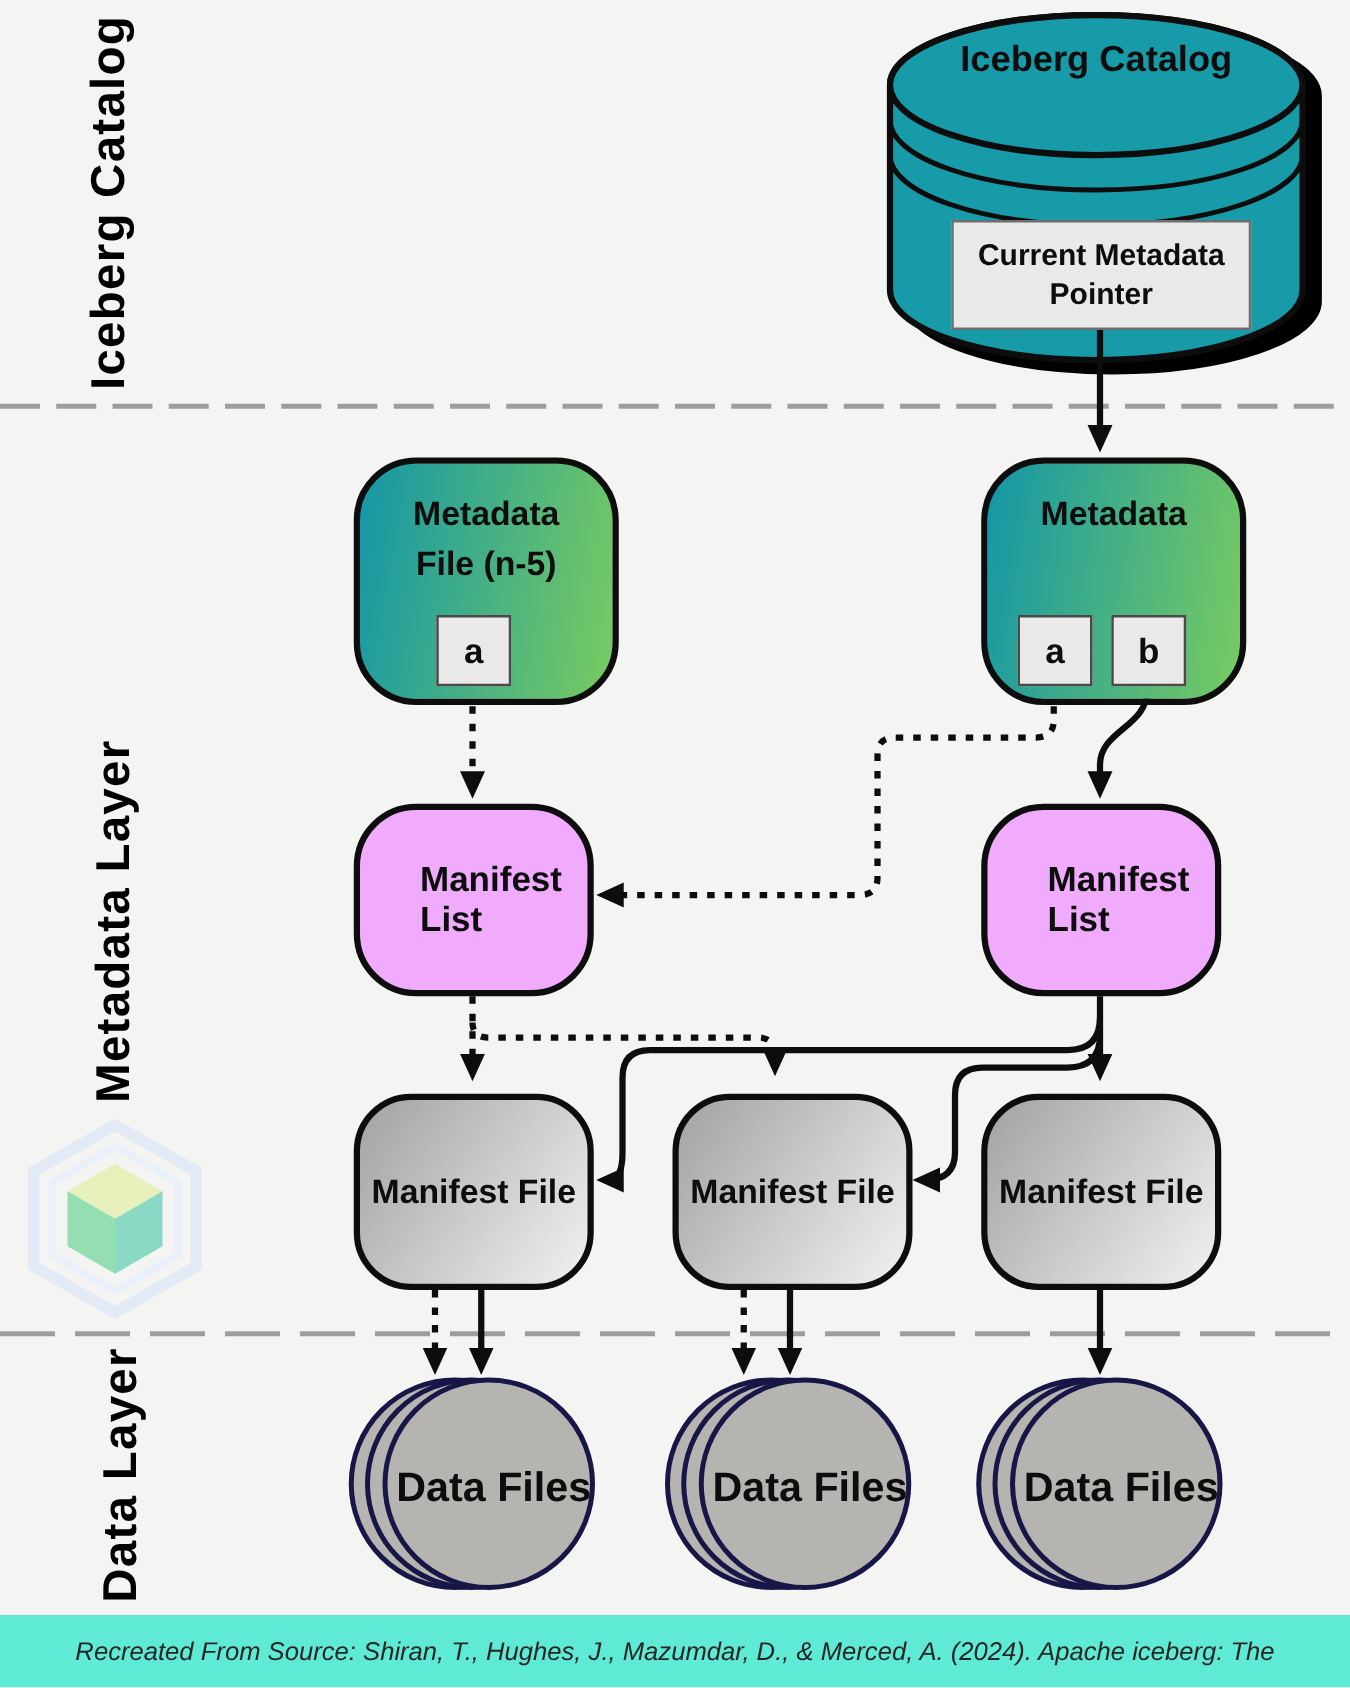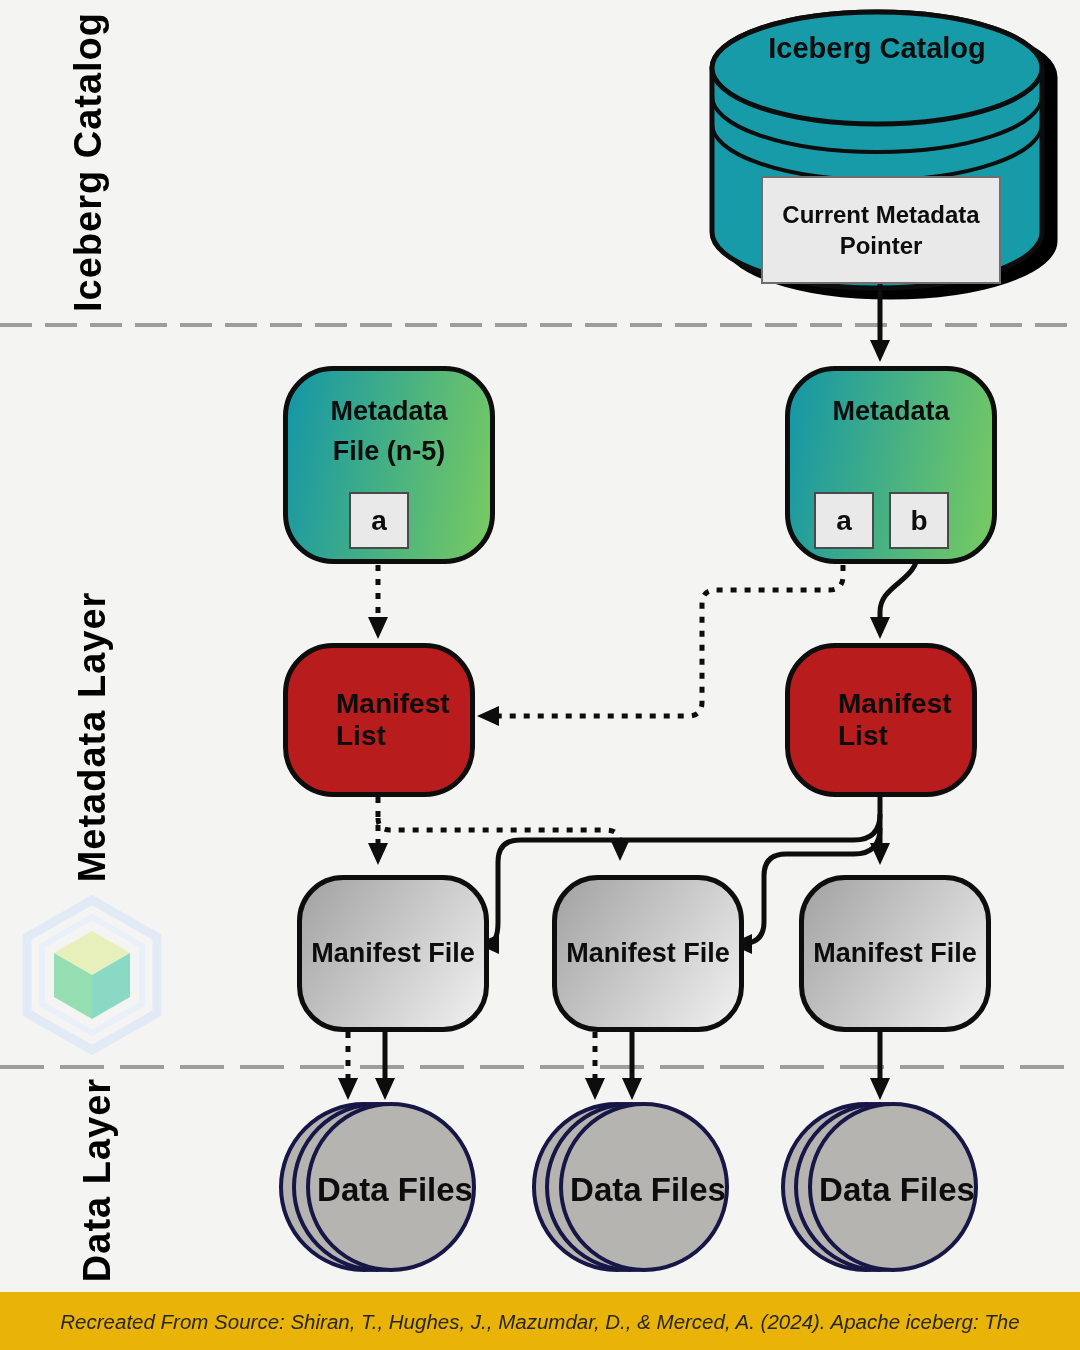--- a/index.html
+++ b/index.html
@@ -25,47 +25,47 @@
   .metadata-file .mf-title{
     text-align:center;font-weight:bold;font-size:27px;line-height:40px;padding-top:20px;
   }
   .snapshot-box{
     position:absolute;width:60px;height:57px;box-sizing:border-box;
     background:#e9e9e9;border:2px solid #4a4a4a;
     display:flex;align-items:center;justify-content:center;
     font-weight:bold;font-size:28px;
   }
   .manifest-list{
-    width:192px;height:154px;background:#b91c1c;
+    width:192px;height:154px;background:#f0abfc;
     display:flex;align-items:center;justify-content:center;
     font-weight:bold;font-size:28px;padding-left:48px;
   }
   .manifest-file{
     width:192px;height:157px;
     background:linear-gradient(125deg,#a2a2a2 0%,#f1f1f1 100%);
     display:flex;align-items:center;justify-content:center;
-    font-weight:bold;font-size:27px;border-radius:46px;margin-left:14px;
+    font-weight:bold;font-size:27px;border-radius:46px;
   }
   .cyl-title{
     position:absolute;z-index:2;left:727px;top:32px;width:300px;text-align:center;
     font-weight:bold;font-size:29px;
   }
   .pointer-box{
-    position:absolute;z-index:2;left:761px;top:176px;width:240px;height:108px;box-sizing:border-box;
+    position:absolute;z-index:2;left:761px;top:176px;width:240px;height:88px;box-sizing:border-box;
     background:#e9e9e9;border:2px solid #6e6e6e;
     display:flex;align-items:center;justify-content:center;text-align:center;
     font-weight:bold;font-size:24px;line-height:31px;
   }
   .df-label{
     position:absolute;z-index:2;width:170px;text-align:center;
     font-weight:bold;font-size:33px;
   }
   #footer{
     position:absolute;z-index:3;left:0;bottom:0;width:1080px;height:58px;
-    background:#eab308;display:flex;flex-direction:column;justify-content:center;
+    background:#5eead4;display:flex;flex-direction:column;justify-content:center;
     text-align:center;font-style:italic;font-size:20.5px;line-height:27px;color:#262626;
   }
 </style>
 </head>
 <body>
 
 <div id="stage">
 
   <svg id="connector-svg" width="1080" height="1350" viewBox="0 0 1080 1350">
     <defs>

